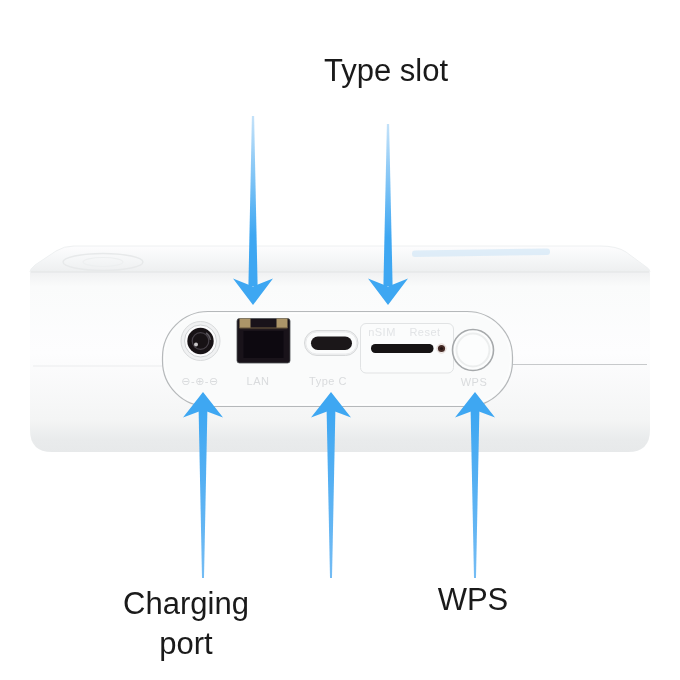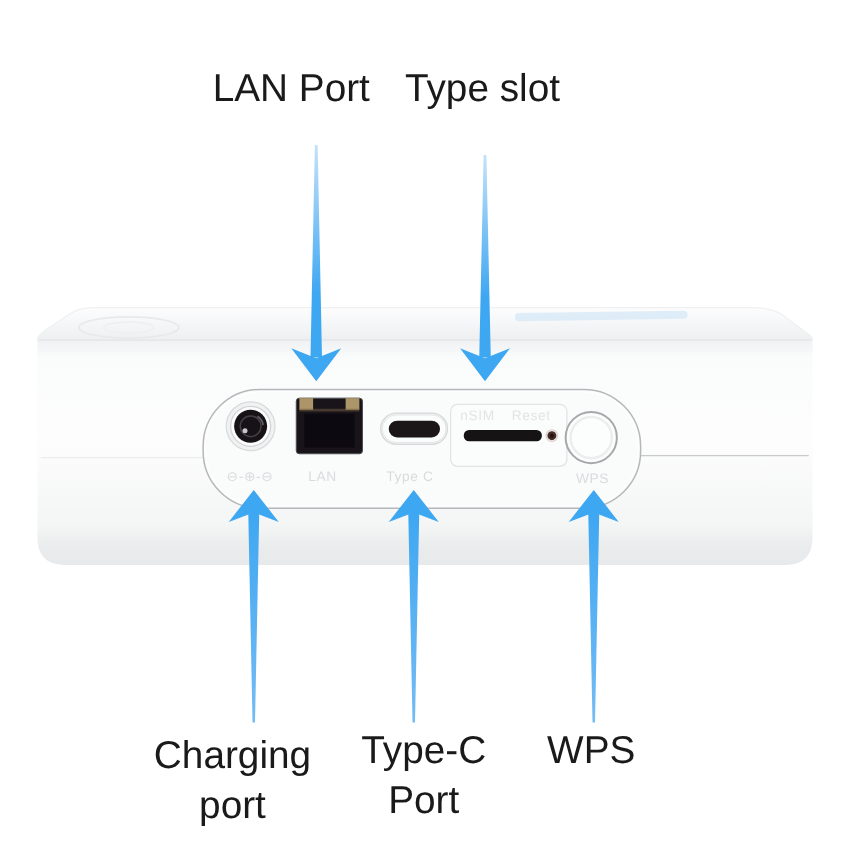--- a/index.html
+++ b/index.html
@@ -19,37 +19,30 @@
     letter-spacing:0.5px;
   }
   .emboss{fill:#d9dbdd;font-size:11px;}
   .emboss-sm{fill:#e2e4e6;font-size:11px;}
 </style>
 </head>
 <body>
 
 <div class="stage">
 
-  <div class="callout top" style="left:233px;top:50px;">
-    <div>LAN Port</div>
-  </div>
 
   <div class="callout top" style="left:386px;top:50px;">
     <div>Type slot</div>
   </div>
 
   <div class="callout bottom" style="left:186px;top:584px;">
     <div>Charging</div>
     <div>port</div>
   </div>
 
-  <div class="callout bottom" style="left:339px;top:580px;">
-    <div>Type-C</div>
-    <div>Port</div>
-  </div>
 
   <div class="callout bottom" style="left:473px;top:580px;">
     <div>WPS</div>
   </div>
 
   <svg width="680" height="680" viewBox="0 0 680 680">
     <defs>
       <linearGradient id="gTop" x1="0" y1="0" x2="0" y2="1">
         <stop offset="0%" stop-color="#fdfdfe"></stop>
         <stop offset="100%" stop-color="#edeff0"></stop>

